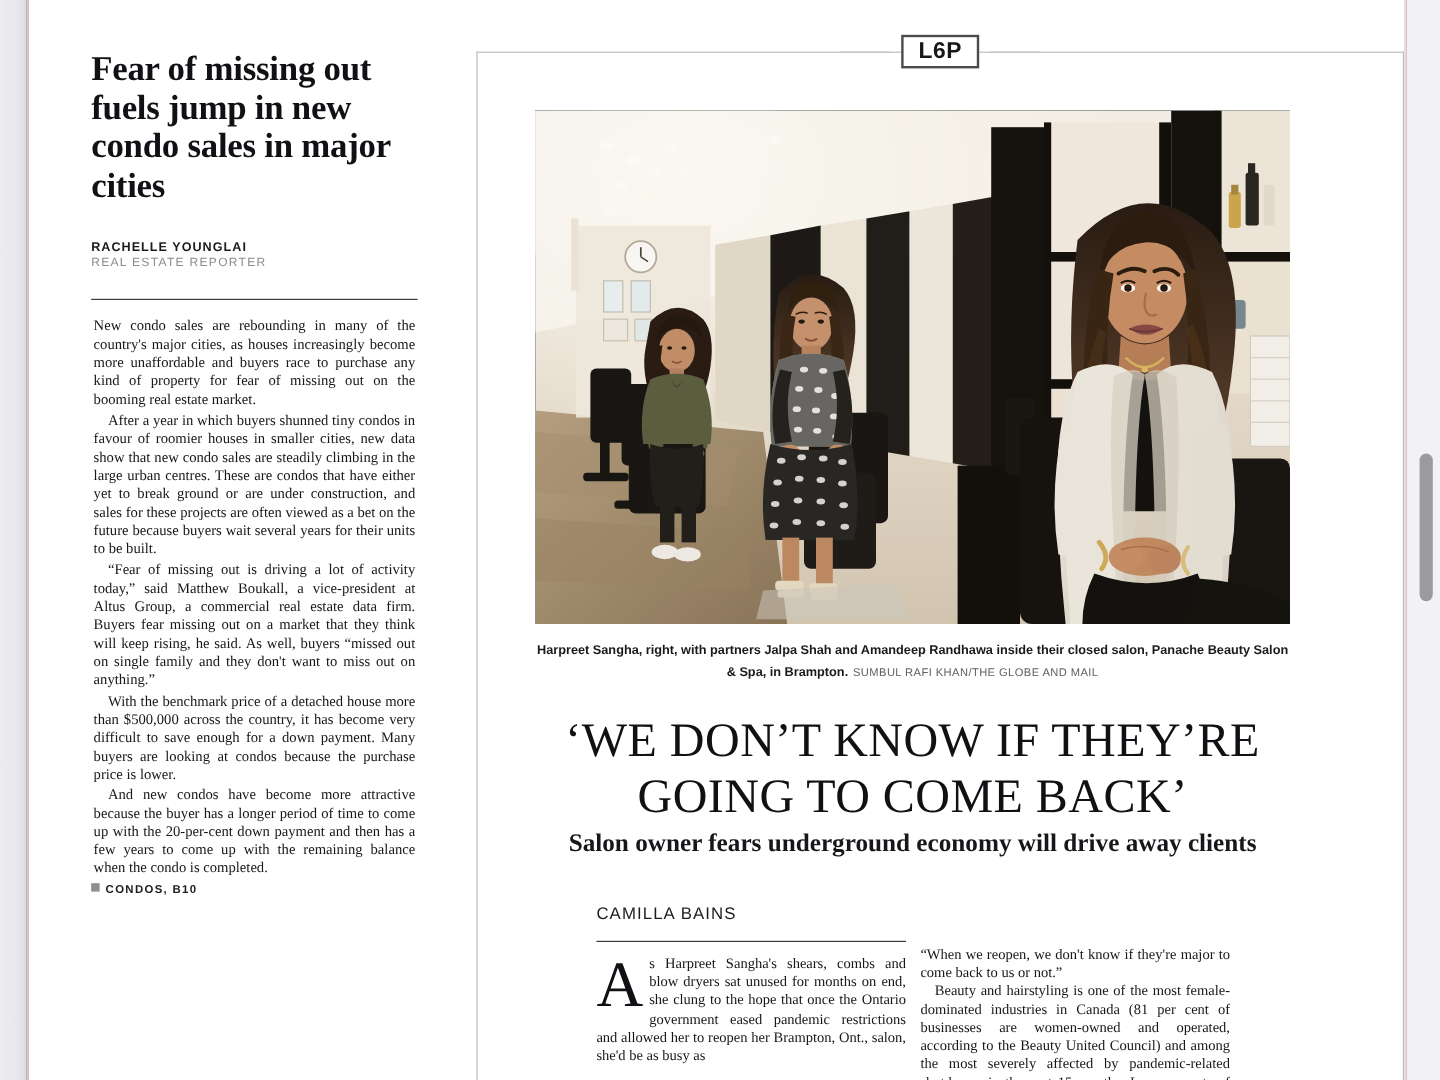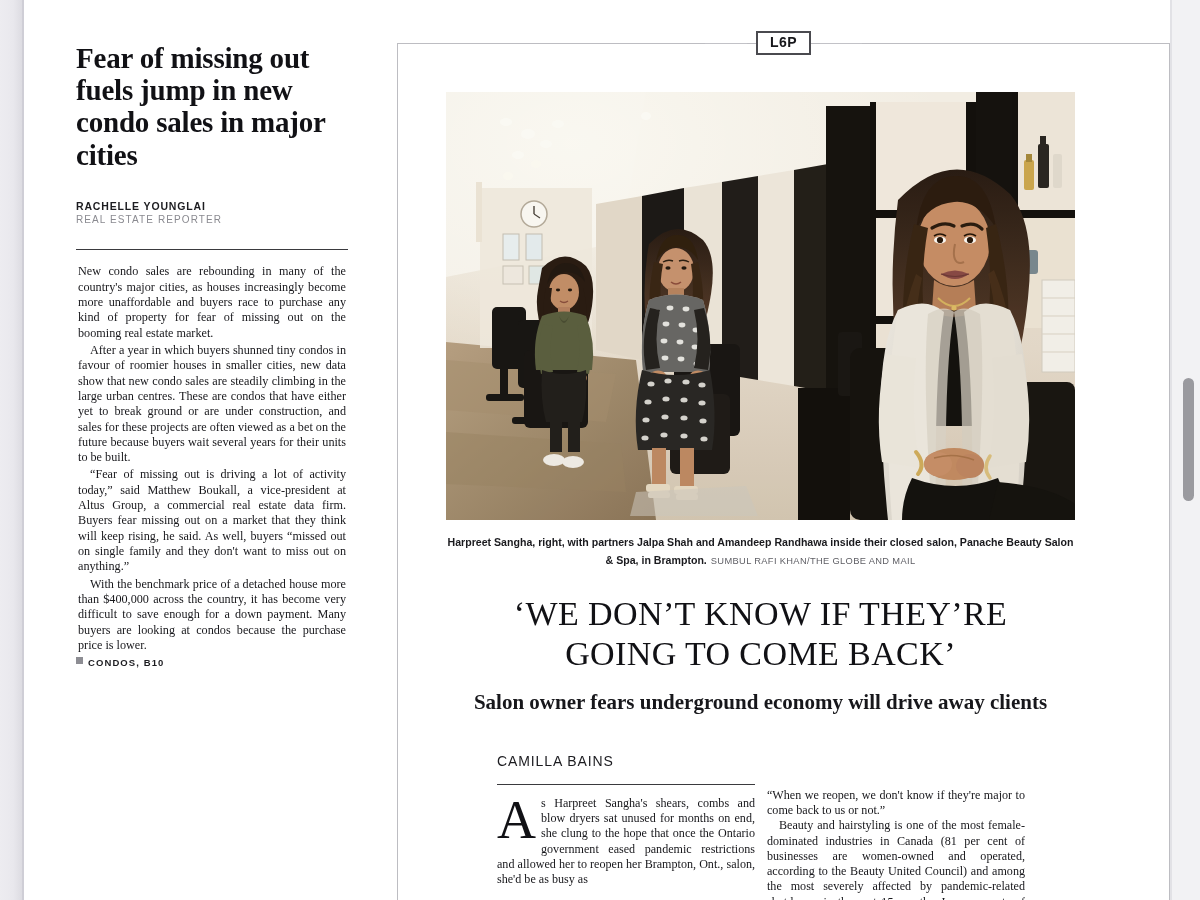--- a/index.html
+++ b/index.html
@@ -135,21 +135,21 @@
   #folio-left, #folio-right {
     height: 1px; background: #c2c2c7; flex: 0 0 42px;
   }
   #folio {
     border: 2px solid #4a4a4f;
     background: #ffffff;
     padding: 2px 12px 3px 12px;
     margin: 0 9px;
     font-family: "Liberation Sans", sans-serif;
     font-weight: 700;
-    font-size: 14px;
+    font-size: 19px;
     letter-spacing: 0.5px;
     color: #17171b;
     line-height: 1.05;
   }
 
   
   #photo-frame {
     position: absolute;
     left: 48px; top: 48px; width: 629px; height: 428px;
     background: #2b2b2b;
@@ -177,21 +177,21 @@
     color: #5e5e64;
     text-transform: uppercase;
   }
 
   
   #feature-headline {
     position: absolute; left: 60px; top: 550px; width: 605px;
     text-align: center;
     font-family: "Liberation Serif", serif;
     font-weight: 400;
-    font-size: 34px;
+    font-size: 40px;
     line-height: 1.17;
     letter-spacing: 0.4px;
     color: #111115;
   }
   #feature-sub {
     position: absolute; left: 60px; top: 645px; width: 605px;
     text-align: center;
     font-family: "Liberation Serif", serif;
     font-weight: 700;
     font-size: 21px;
@@ -257,21 +257,22 @@
         <div class="byline-name">RACHELLE YOUNGLAI</div>
         <div class="byline-role">REAL ESTATE REPORTER</div>
       </div>
 
       <div id="lead-rule"></div>
 
       <div class="body-text">
         <p>New condo sales are rebounding in many of the country's major cities, as houses increasingly become more unaffordable and buyers race to purchase any kind of property for fear of missing out on the booming real estate market.</p>
         <p>After a year in which buyers shunned tiny condos in favour of roomier houses in smaller cities, new data show that new condo sales are steadily climbing in the large urban centres. These are condos that have either yet to break ground or are under construction, and sales for these projects are often viewed as a bet on the future because buyers wait several years for their units to be built.</p>
         <p>“Fear of missing out is driving a lot of activity today,” said Matthew Boukall, a vice-president at Altus Group, a commercial real estate data firm. Buyers fear missing out on a market that they think will keep rising, he said. As well, buyers “missed out on single family and they don't want to miss out on anything.”</p>
-        <p>With the benchmark price of a detached house more than $400,000 across the country, it has become very difficult to save enough for a down payment. Many buyers are looking at condos because the purchase price is lower.</p>
+        <p>With the benchmark price of a detached house more than $500,000 across the country, it has become very difficult to save enough for a down payment. Many buyers are looking at condos because the purchase price is lower.</p>
+        <p>And new condos have become more attractive because the buyer has a longer period of time to come up with the 20-per-cent down payment and then has a few years to come up with the remaining balance when the condo is completed.</p>
       </div>
 
       <div id="jumpline">
         <span class="sq"></span>
         <span>CONDOS, B10</span>
       </div>
     </div>
 
 
     <div id="feature-box">

